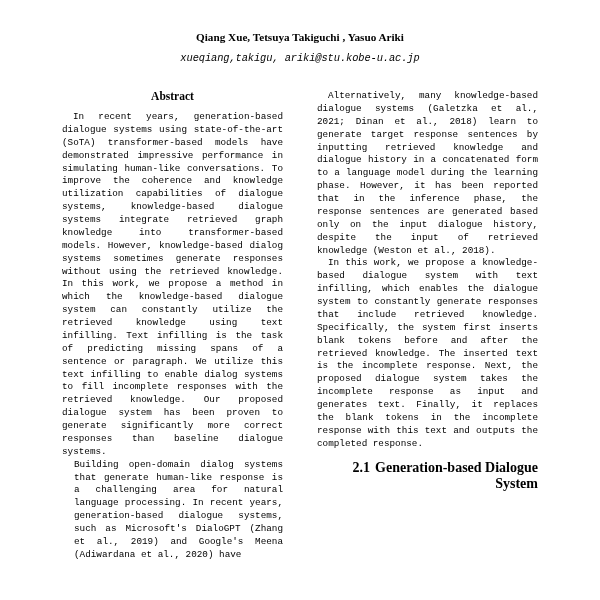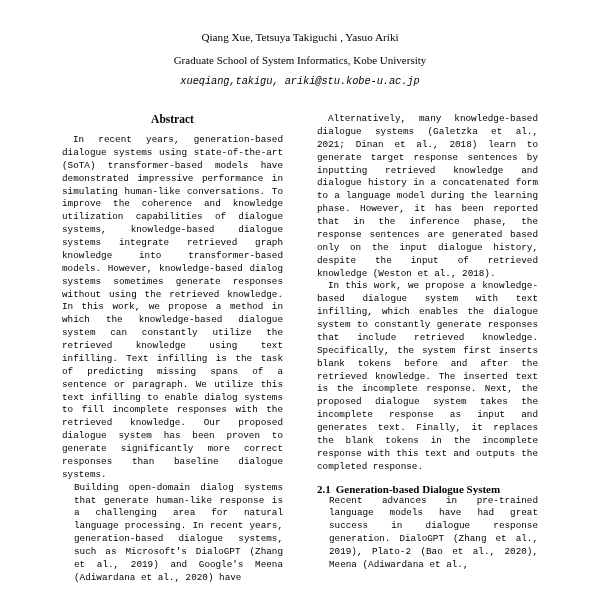--- a/index.html
+++ b/index.html
@@ -25,21 +25,21 @@
     text-align: center;
     font-family: "Liberation Serif", serif;
     font-weight: bold;
     font-size: 14.5px;
     line-height: 1.3;
     margin-top: 58px;
     letter-spacing: 0.1px;
   }
   .authors {
     text-align: center;
-    font-weight: normal;
+    font-weight: bold;
     font-size: 11.2px;
     margin-top: 31px;
   }
   .affiliation {
     text-align: center;
     font-size: 11px;
     margin-top: 11px;
   }
   .email {
     text-align: center;
@@ -77,52 +77,52 @@
     margin-left: 12px;
   }
   .sec {
     font-weight: bold;
     font-size: 11.4px;
     margin-top: 12px;
     margin-bottom: 6px;
   }
   .subsec {
     font-weight: bold;
-    font-size: 11px;
+    font-size: 14px;
     margin-top: 9px;
+    margin-bottom: 5px;
+    text-align: right;
   }
   .sec-num { margin-right: 6px; }
   .subsec-num { margin-right: 5px; }
 </style>
 </head>
 <body>
 
 <div class="page">
 
 
   <div class="authors">Qiang Xue, Tetsuya Takiguchi , Yasuo Ariki</div>
 
-  <div class="affiliation">Graduate School of System Informatics, Kobe University</div>
 
   <div class="email">xueqiang,takigu, ariki@stu.kobe-u.ac.jp</div>
 
   <div class="columns">
 
     <div class="col">
       <div class="abstract-head">Abstract</div>
       <p class="body">In recent years, generation-based dialogue systems using state-of-the-art (SoTA) transformer-based models have demonstrated impressive performance in simulating human-like conversations. To improve the coherence and knowledge utilization capabilities of dialogue systems, knowledge-based dialogue systems integrate retrieved graph knowledge into transformer-based models. However, knowledge-based dialog systems sometimes generate responses without using the retrieved knowledge. In this work, we propose a method in which the knowledge-based dialogue system can constantly utilize the retrieved knowledge using text infilling. Text infilling is the task of predicting missing spans of a sentence or paragraph. We utilize this text infilling to enable dialog systems to fill incomplete responses with the retrieved knowledge. Our proposed dialogue system has been proven to generate significantly more correct responses than baseline dialogue systems.</p>
 
       <p class="body noindent">Building open-domain dialog systems that generate human-like response is a challenging area for natural language processing. In recent years, generation-based dialogue systems, such as Microsoft's DialoGPT (Zhang et al., 2019) and Google's Meena (Adiwardana et al., 2020) have</p>
     </div>
 
     <div class="col">
       <p class="body">Alternatively, many knowledge-based dialogue systems (Galetzka et al., 2021; Dinan et al., 2018) learn to generate target response sentences by inputting retrieved knowledge and dialogue history in a concatenated form to a language model during the learning phase. However, it has been reported that in the inference phase, the response sentences are generated based only on the input dialogue history, despite the input of retrieved knowledge (Weston et al., 2018).</p>
       <p class="body">In this work, we propose a knowledge-based dialogue system with text infilling, which enables the dialogue system to constantly generate responses that include retrieved knowledge. Specifically, the system first inserts blank tokens before and after the retrieved knowledge. The inserted text is the incomplete response. Next, the proposed dialogue system takes the incomplete response as input and generates text. Finally, it replaces the blank tokens in the incomplete response with this text and outputs the completed response.</p>
 
 
       <div class="subsec">
         <span class="subsec-num">2.1</span><span>Generation-based Dialogue System</span>
       </div>
-      <p class="body noindent">Recent advances in pre-trained language models have had great success in dialogue response generation. DialoGPT (Zhang et al., 2019), Plato-2 (Bao et al., 2020), Meena (Adiwardana et al.,</p>
     </div>
 
   </div>
 </div>
 
 </body></html>

